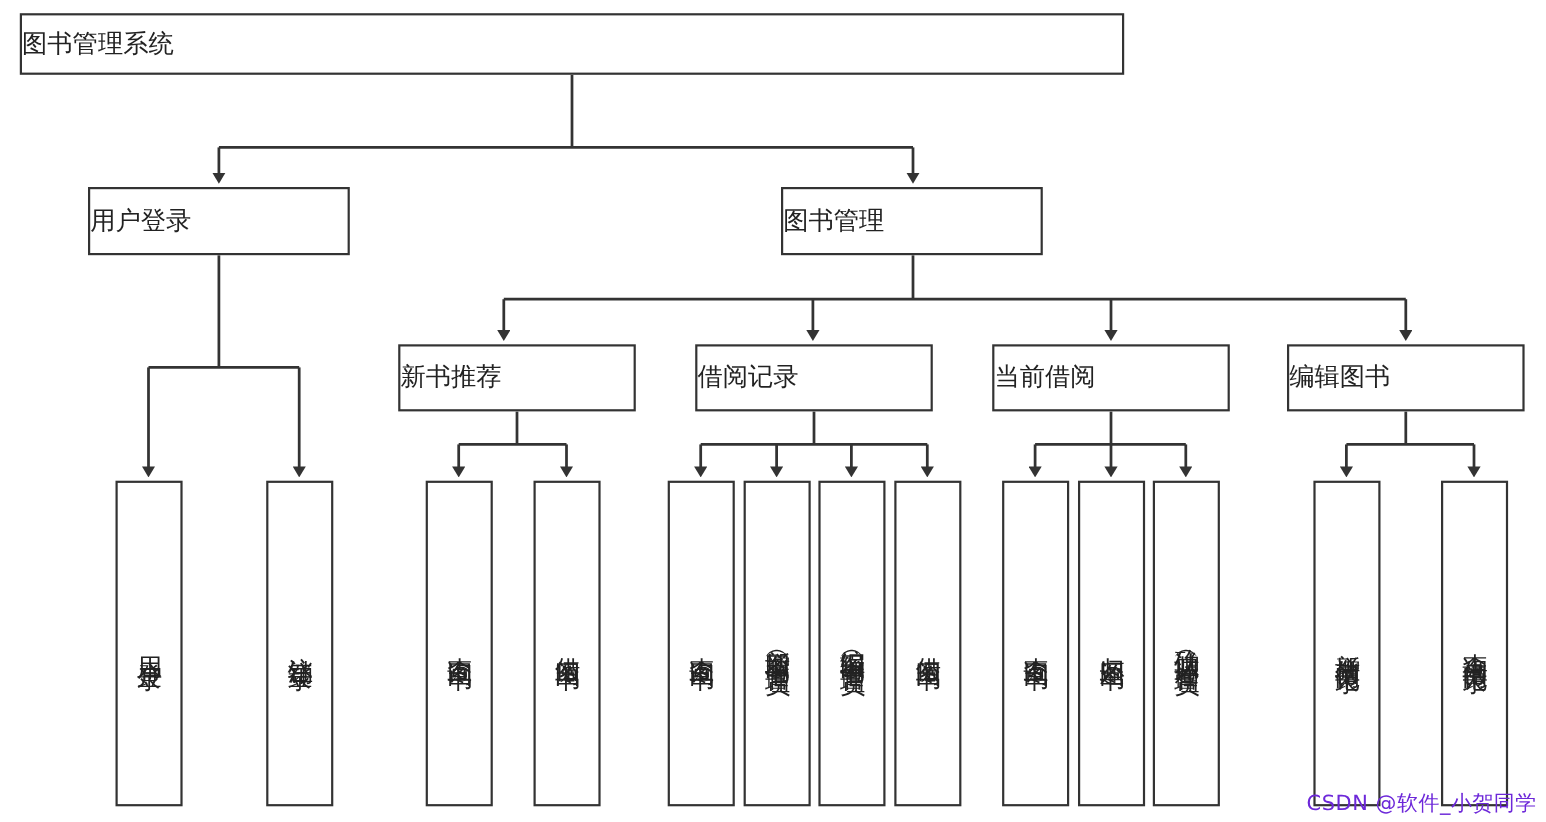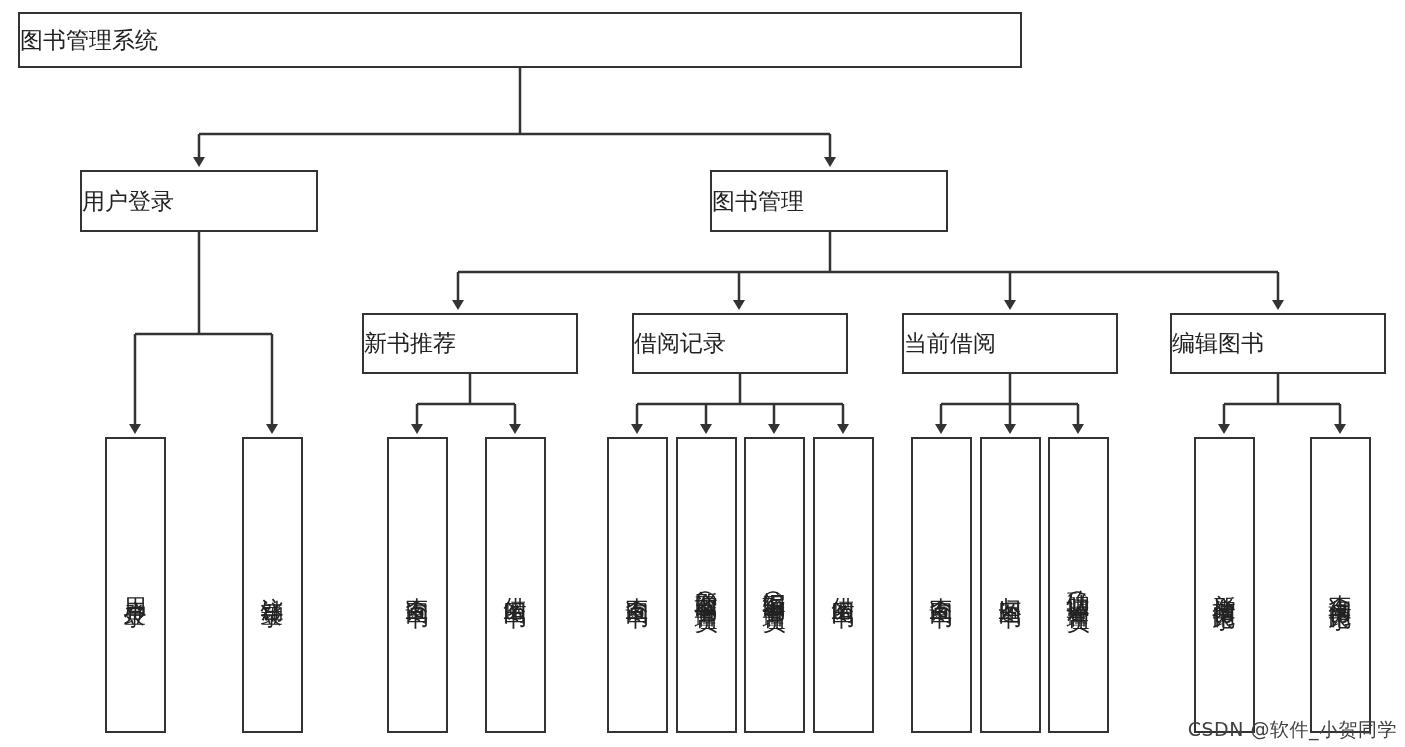--- a/index.html
+++ b/index.html
@@ -54,21 +54,21 @@
     letter-spacing: 3px;
     line-height: 1.05;
     max-height: 100%;
     white-space: normal;
   }
   .watermark {
     position: absolute;
     right: 8px;
     bottom: 4px;
     font-size: 19px;
-    color: #404040;
+    color: #6d28d9;
     letter-spacing: 0.5px;
     white-space: nowrap;
     pointer-events: none;
   }
 </style>
 </head>
 <body>
 
 <div id="canvas">
 

